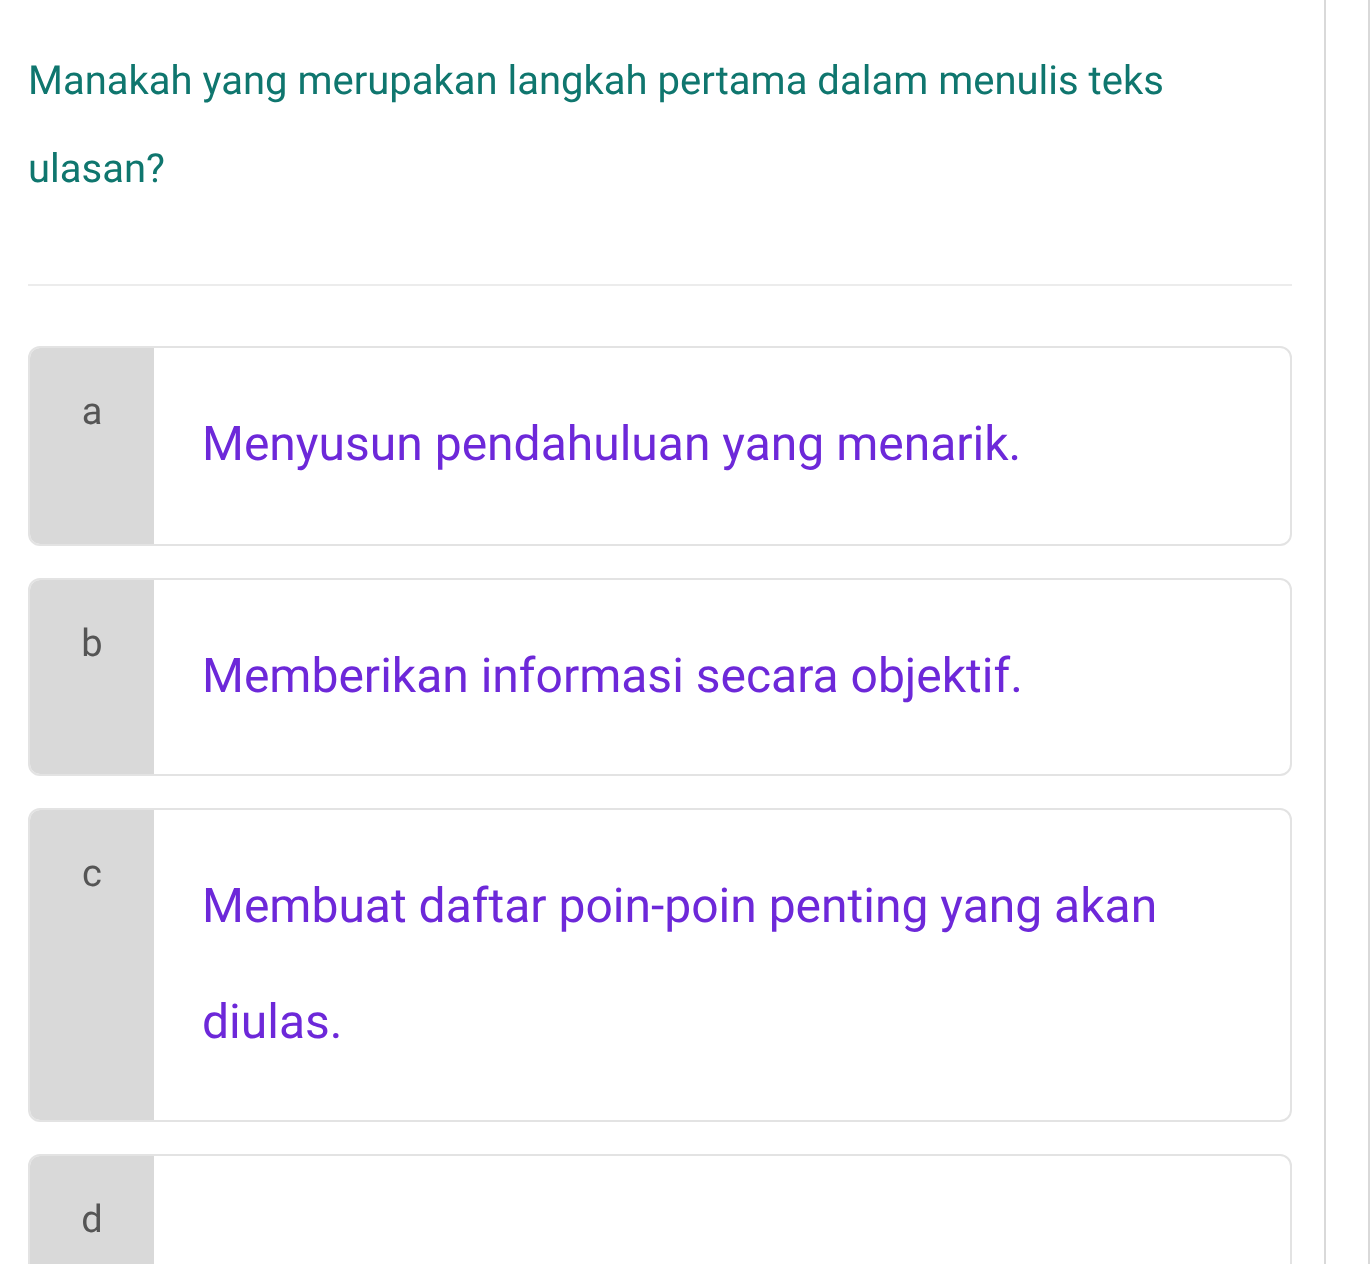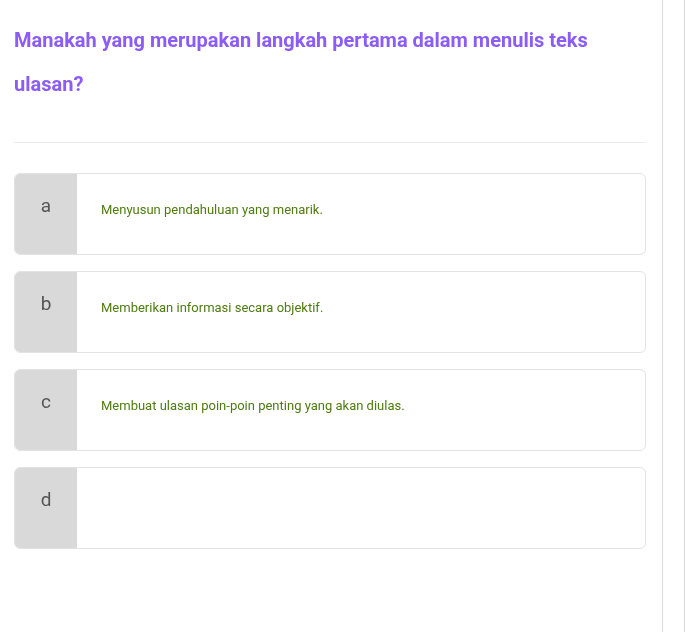--- a/index.html
+++ b/index.html
@@ -16,23 +16,22 @@
       position: relative;
       color: #3d3d3d;
     }
     .container {
       padding: 18px 14px 0 14px;
       width: 660px;
     }
     .question-text {
       font-size: 20px;
       line-height: 2.2;
-      color: #8b5cf6;
+      color: #0f766e;
       margin-bottom: 36px;
-      font-weight: bold;
     }
     .divider {
       border: none;
       border-top: 1px solid #ececec;
       margin-bottom: 30px;
     }
     .options {
       display: flex;
       flex-direction: column;
       gap: 16px;
@@ -54,23 +53,23 @@
       display: flex;
       align-items: flex-start;
       justify-content: center;
       padding-top: 20px;
       font-size: 19px;
       color: #555;
     }
     .option-text {
       flex: 1;
       padding: 20px 22px 20px 24px;
-      font-size: 13px;
+      font-size: 24px;
       line-height: 2.4;
-      color: #4d7c0f;
+      color: #6d28d9;
     }
     .right-border {
       position: absolute;
       top: 0;
       right: 22px;
       width: 1px;
       height: 100%;
       background: #d9d9d9;
     }
     .right-border2 {
@@ -95,21 +94,21 @@
       <div class="option-text">Menyusun pendahuluan yang menarik.</div>
     </div>
 
     <div class="option">
       <div class="option-letter">b</div>
       <div class="option-text">Memberikan informasi secara objektif.</div>
     </div>
 
     <div class="option">
       <div class="option-letter">c</div>
-      <div class="option-text">Membuat ulasan poin-poin penting yang akan diulas.</div>
+      <div class="option-text">Membuat daftar poin-poin penting yang akan diulas.</div>
     </div>
 
     <div class="option">
       <div class="option-letter">d</div>
     </div>
 
   </div>
 </div>
 
 <div class="right-border"></div>

